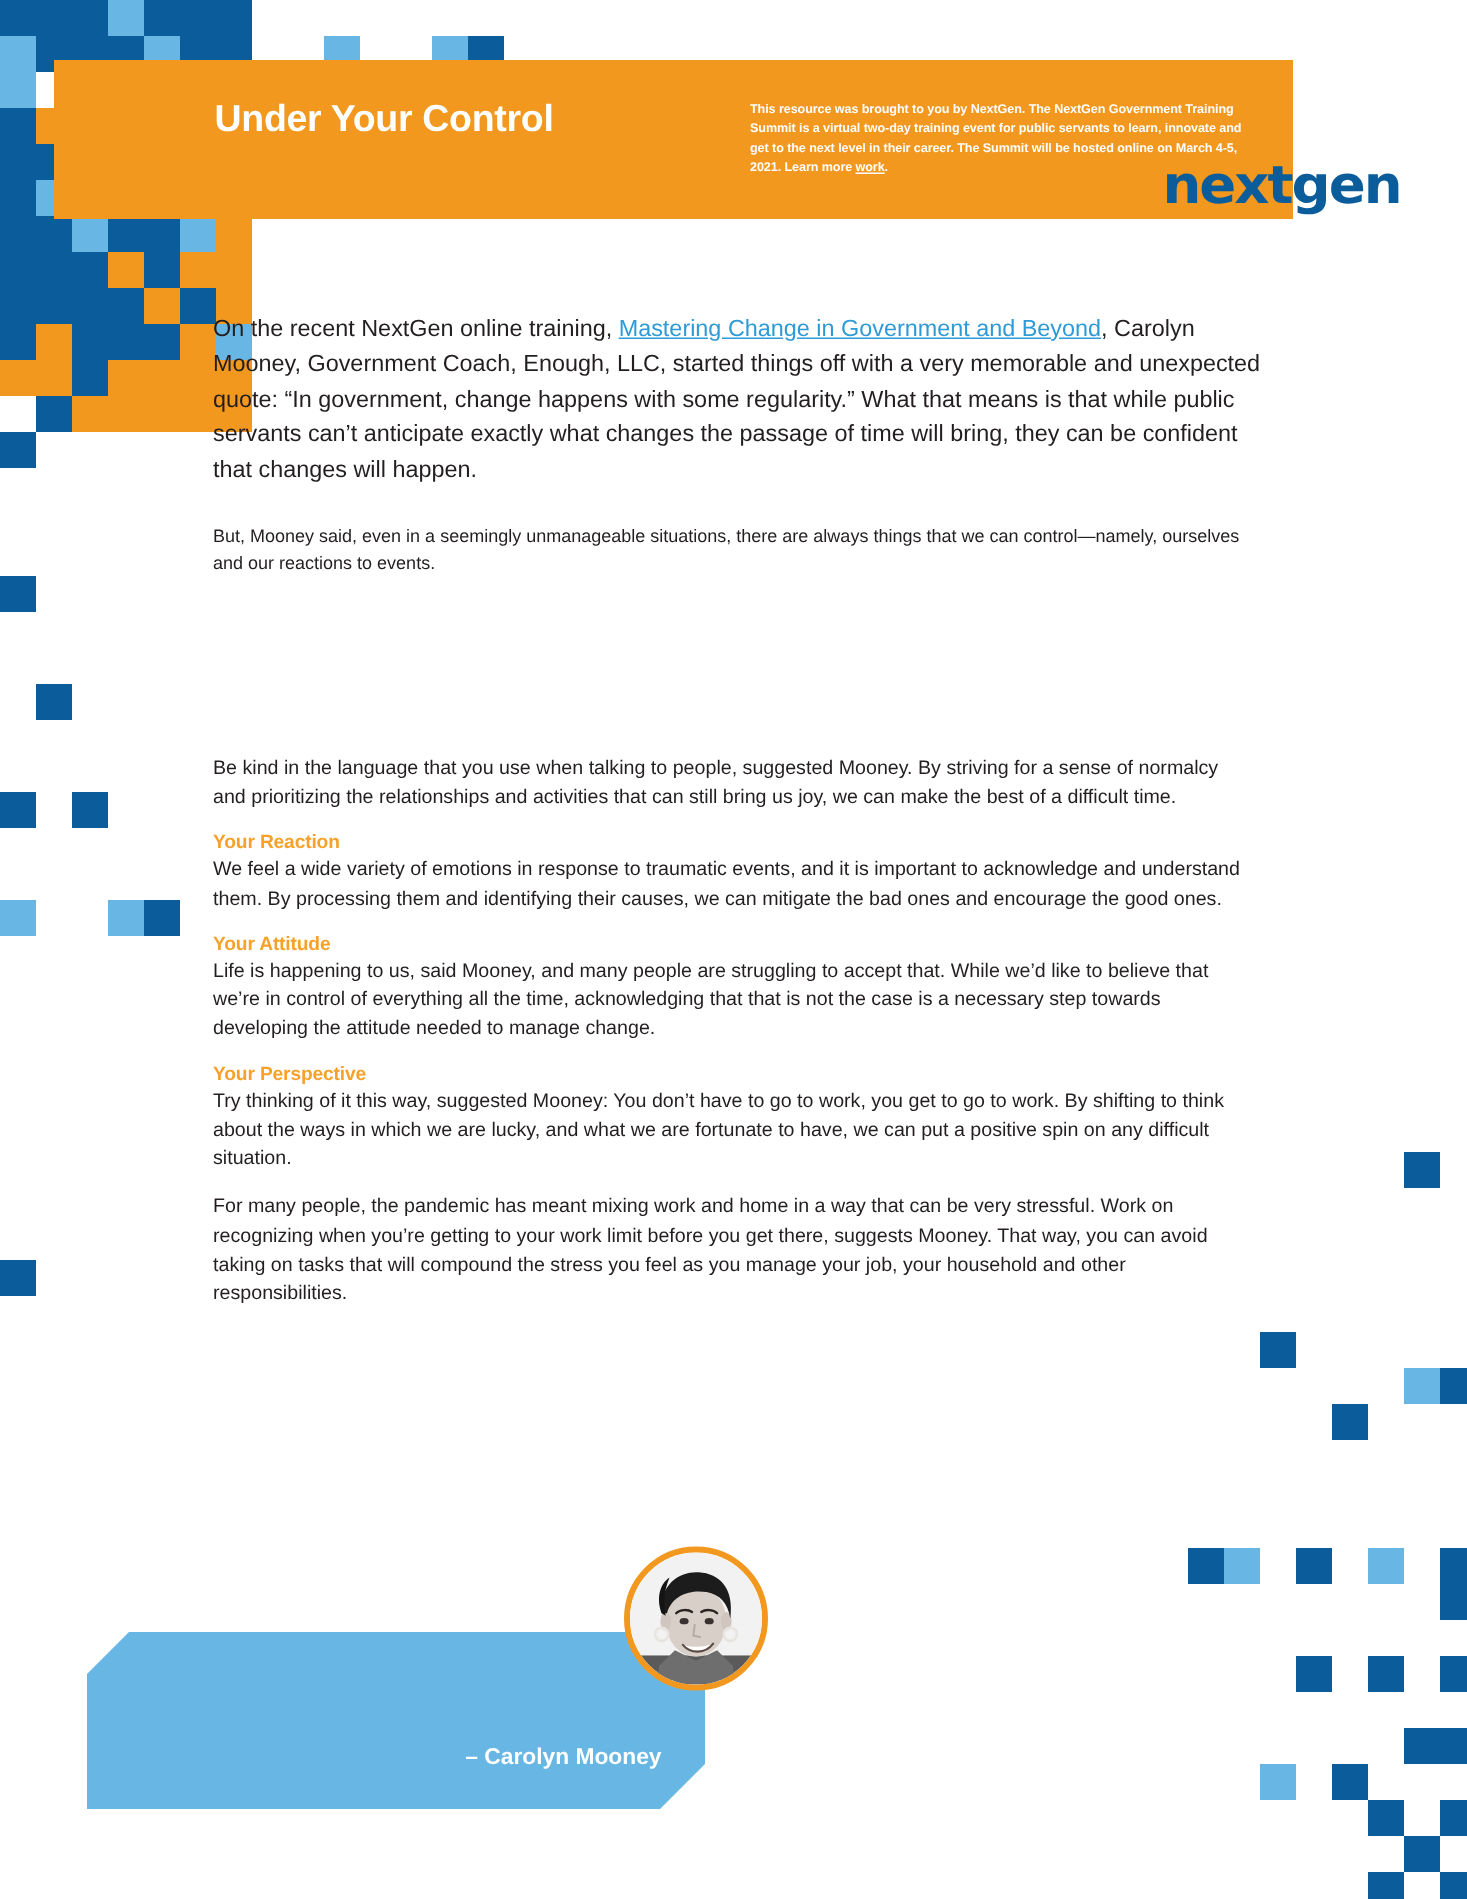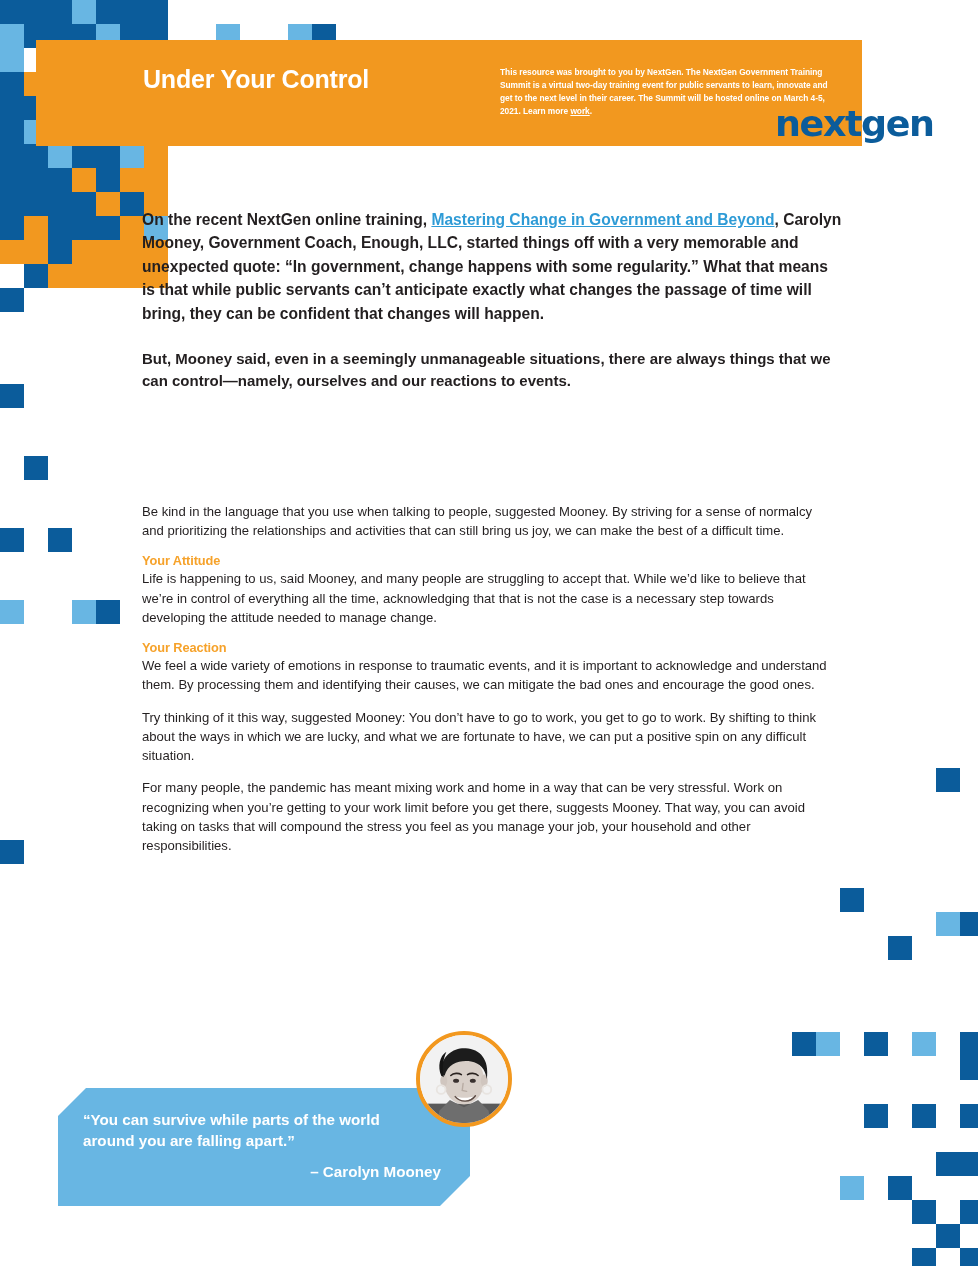--- a/index.html
+++ b/index.html
@@ -44,28 +44,28 @@
     position:absolute;left:775px;top:107px;
     color:#0B5C9B;
     font-family:"DejaVu Sans",sans-serif;
     font-weight:bold;font-size:35px;letter-spacing:-1.3px;
     line-height:1;
     transform:scaleX(1.04);
     transform-origin:left center;
   }
 
   
-  .body-wrap{position:absolute;left:142px;top:208px;width:700px;font-weight:bold;}
+  .body-wrap{position:absolute;left:142px;top:208px;width:700px;}
   .lede{
     color:#231F20;font-size:15.6px;line-height:1.50;
     margin:0 0 23px 0;
   }
   .lede a{color:#2E9BD6;text-decoration:underline;}
   .para{
-    color:#231F20;font-size:15px;line-height:1.50;margin:0 0 24px 0;
+    color:#231F20;font-size:12px;line-height:1.50;margin:0 0 24px 0;
   }
 
   
   .sections{position:absolute;left:142px;top:502px;width:695px;}
   .sec{margin-bottom:13px;}
   .sec h3{
     margin:0 0 1px 0;
     color:#F6A22A;font-size:12.8px;font-weight:bold;letter-spacing:-0.1px;
   }
   .sec p{
@@ -244,37 +244,37 @@
   <div class="body-wrap">
     <p class="lede"><span>On the recent NextGen online training, </span><a href="#">Mastering Change in Government and Beyond</a><span>, Carolyn Mooney, Government Coach, Enough, LLC, started things off with a very memorable and unexpected quote: “In government, change happens with some regularity.” What that means is that while public servants can’t anticipate exactly what changes the passage of time will bring, they can be confident that changes will happen.</span></p>
     <p class="para">But, Mooney said, even in a seemingly unmanageable situations, there are always things that we can control—namely, ourselves and our reactions to events.</p>
   </div>
 
   <div class="sections" id="sections">
       <div class="sec">
         <p>Be kind in the language that you use when talking to people, suggested Mooney. By striving for a sense of normalcy and prioritizing the relationships and activities that can still bring us joy, we can make the best of a difficult time.</p>
       </div>
       <div class="sec">
+        <h3>Your Reaction</h3>
+        <p>We feel a wide variety of emotions in response to traumatic events, and it is important to acknowledge and understand them. By processing them and identifying their causes, we can mitigate the bad ones and encourage the good ones.</p>
+      </div>
+      <div class="sec">
         <h3>Your Attitude</h3>
         <p>Life is happening to us, said Mooney, and many people are struggling to accept that. While we’d like to believe that we’re in control of everything all the time, acknowledging that that is not the case is a necessary step towards developing the attitude needed to manage change.</p>
       </div>
       <div class="sec">
-        <h3>Your Reaction</h3>
-        <p>We feel a wide variety of emotions in response to traumatic events, and it is important to acknowledge and understand them. By processing them and identifying their causes, we can mitigate the bad ones and encourage the good ones.</p>
-      </div>
-      <div class="sec">
+        <h3>Your Perspective</h3>
         <p>Try thinking of it this way, suggested Mooney: You don’t have to go to work, you get to go to work. By shifting to think about the ways in which we are lucky, and what we are fortunate to have, we can put a positive spin on any difficult situation.</p>
       </div>
       <div class="sec">
         <p>For many people, the pandemic has meant mixing work and home in a way that can be very stressful. Work on recognizing when you’re getting to your work limit before you get there, suggests Mooney. That way, you can avoid taking on tasks that will compound the stress you feel as you manage your job, your household and other responsibilities.</p>
       </div>
     </div>
 
   <div class="quote-box"></div>
-  <div class="quote-text">“You can survive while parts of the world around you are falling apart.”</div>
   <div class="quote-attrib">– Carolyn Mooney</div>
 
   <div class="avatar">
     <svg viewBox="0 0 100 100">
       <rect x="0" y="0" width="100" height="100" fill="#f2f2f2"></rect>
       <rect x="0" y="78" width="100" height="22" fill="#5a5a5a"></rect>
       <path d="M22 86 L34 74 L50 82 L66 74 L78 86 L80 100 L20 100 Z" fill="#6e6e6e"></path>
       <ellipse cx="50" cy="52" rx="23" ry="27" fill="#d8cfc8"></ellipse>
       <ellipse cx="27" cy="52" rx="4" ry="7" fill="#d0c6bf"></ellipse>
       <ellipse cx="73" cy="52" rx="4" ry="7" fill="#d0c6bf"></ellipse>

